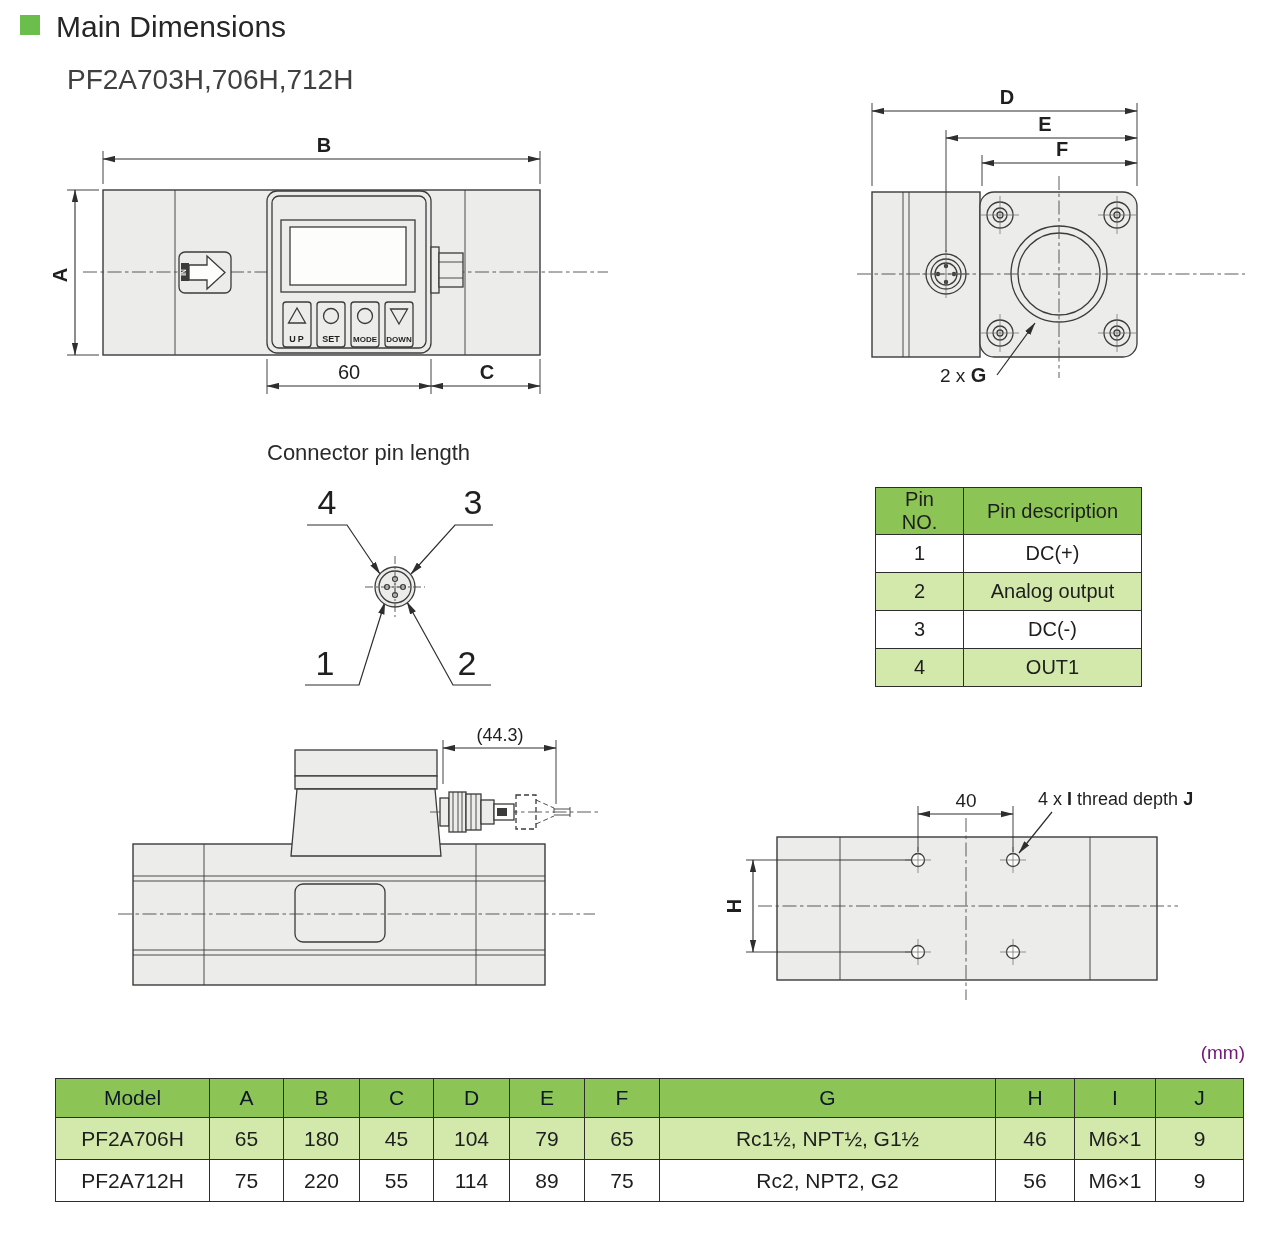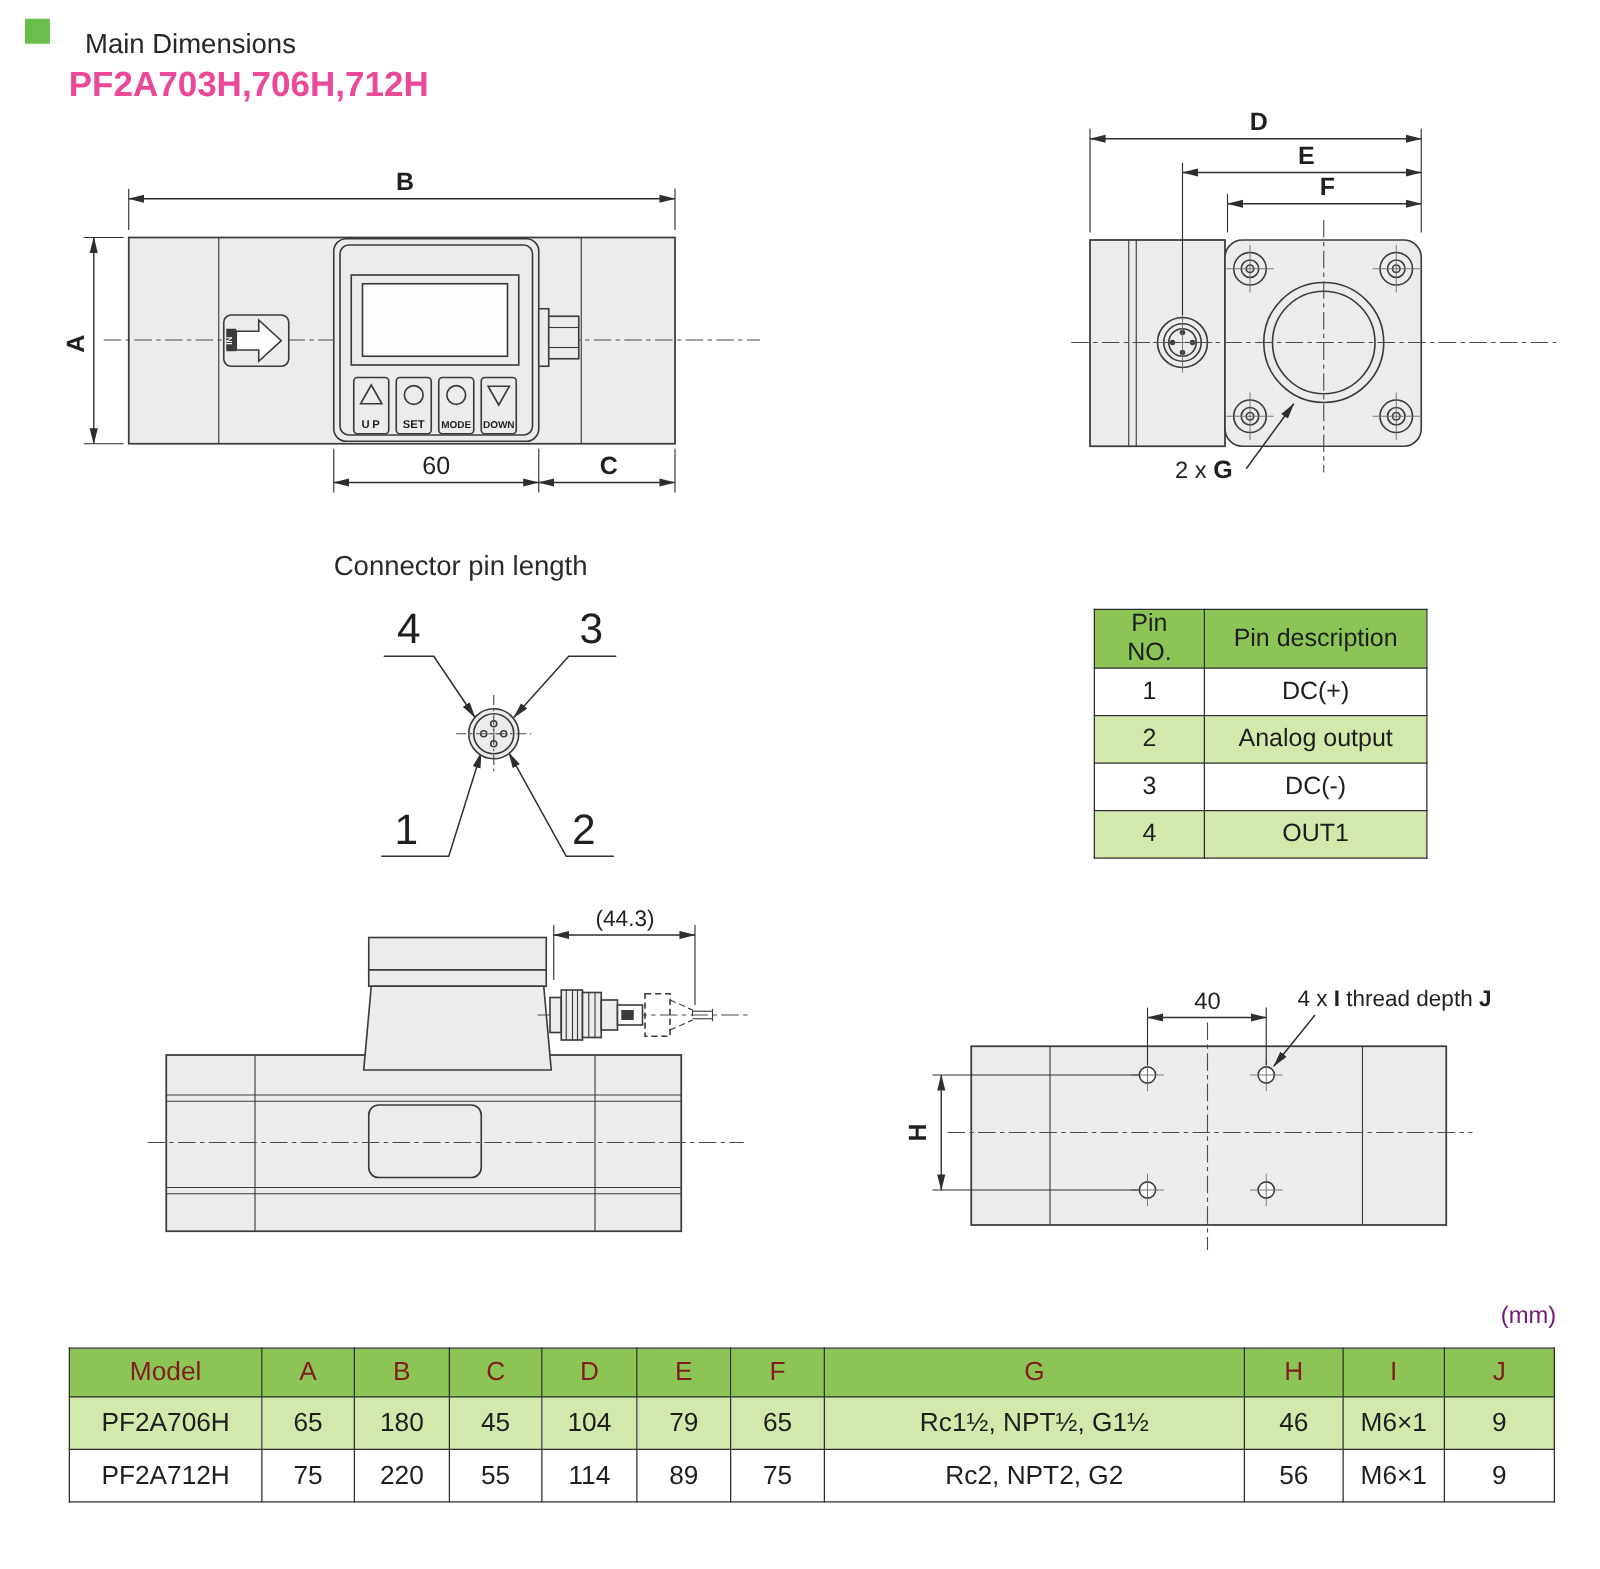--- a/index.html
+++ b/index.html
@@ -1,22 +1,22 @@
 <!DOCTYPE html>
 <html><head>
 <meta charset="utf-8">
 <style>
   html,body{margin:0;padding:0;background:#fff;}
   body{font-family:"Liberation Sans",sans-serif;color:#222;}
   .page{position:relative;width:1280px;height:1255px;background:#ffffff;overflow:hidden;}
   .abs{position:absolute;}
   
   .title-square{position:absolute;left:20px;top:15px;width:20px;height:20px;background:#6bbe4b;}
-  .page-title{position:absolute;left:52px;top:6px;font-size:22px;font-weight:normal;color:#262626;margin:16px;}
-  .page-subtitle{position:absolute;left:55px;top:52px;font-size:28px;font-weight:bold;color:#ec4899;margin:0;}
+  .page-title{position:absolute;left:52px;top:6px;font-size:30px;font-weight:normal;color:#262626;margin:4px;}
+  .page-subtitle{position:absolute;left:55px;top:52px;font-size:28px;font-weight:normal;color:#404040;margin:12px;}
   .conn-heading{position:absolute;left:267px;top:440px;font-size:22px;color:#2a2a2a;}
   .note-text{position:absolute;left:57px;top:1012px;font-size:19px;color:#222;white-space:nowrap;}
   .units-label{position:absolute;left:1140px;top:1042px;width:105px;text-align:right;font-size:19px;color:#701a75;}
   
   svg{overflow:visible;}
   svg text{fill:#1f1f1f;font-family:"Liberation Sans",sans-serif;}
   .fb{fill:#ececea;stroke:#3b3b3b;stroke-width:1.4;}
   .fb2{fill:#ececea;stroke:#3b3b3b;stroke-width:1.3;}
   .nf{fill:none;stroke:#3b3b3b;stroke-width:1.3;}
   .wf{fill:#fdfdfc;stroke:#3b3b3b;stroke-width:1.3;}
@@ -37,21 +37,21 @@
   .ts{font-size:19px;}
   .b{font-weight:bold;}
   
   table{border-collapse:collapse;table-layout:fixed;}
   .pin-table{position:absolute;left:875px;top:487px;width:266px;font-size:20px;text-align:center;}
   .pin-table th,.pin-table td{border:1.6px solid #2d2d2d;height:37px;padding:0 16px;overflow:hidden;}
   .pin-table th{background:#8cc455;font-weight:normal;color:#1e1e1e;}
   .pin-table td{background:#ffffff;color:#1e1e1e;}
   .pin-table tr.alt td{background:#d3e8ab;}
   .dim-table{position:absolute;left:55px;top:1078px;width:1188px;font-size:21px;text-align:center;}
-  .dim-table th{background:#8cc455;font-weight:normal;height:38px;border:1.7px solid #2d2d2d;color:#7f1d1d;padding:0 6px;text-align:center;}
+  .dim-table th{background:#8cc455;font-weight:normal;height:38px;border:1.7px solid #2d2d2d;color:#0f172a;padding:0 6px;text-align:center;}
   .dim-table td{height:41px;border:1.7px solid #2d2d2d;background:#ffffff;color:#1e1e1e;padding:0 2px;overflow:hidden;}
   .dim-table tr.alt td{background:#d3e8ab;margin-left:22px;}
 </style>
 </head>
 <body>
 
 <div class="page">
 
   <svg width="0" height="0" class="abs" aria-hidden="true">
     <defs>

